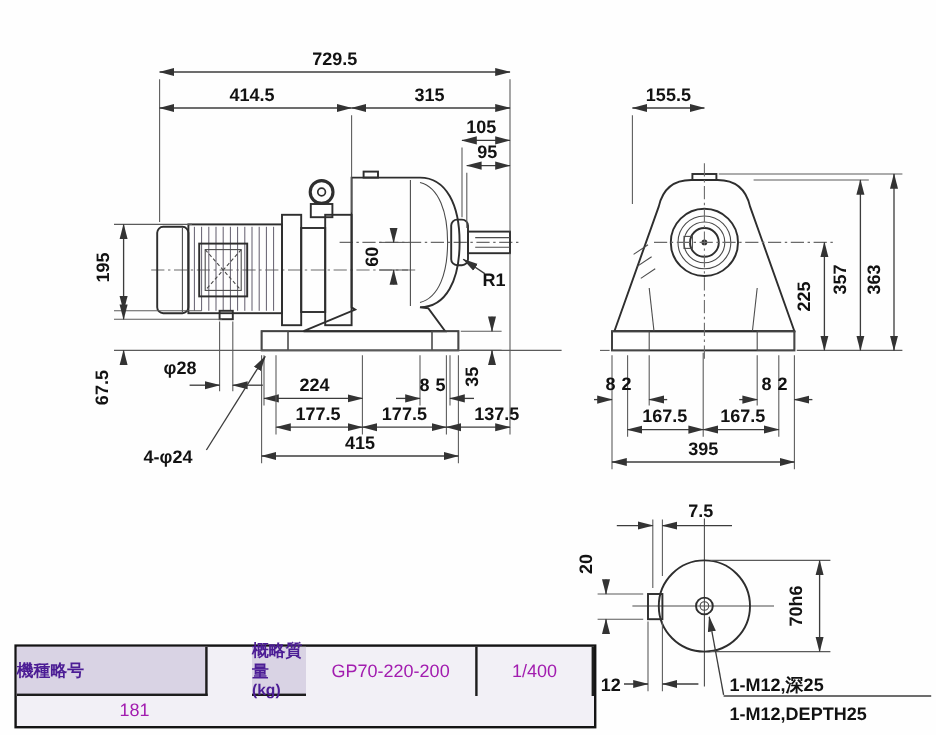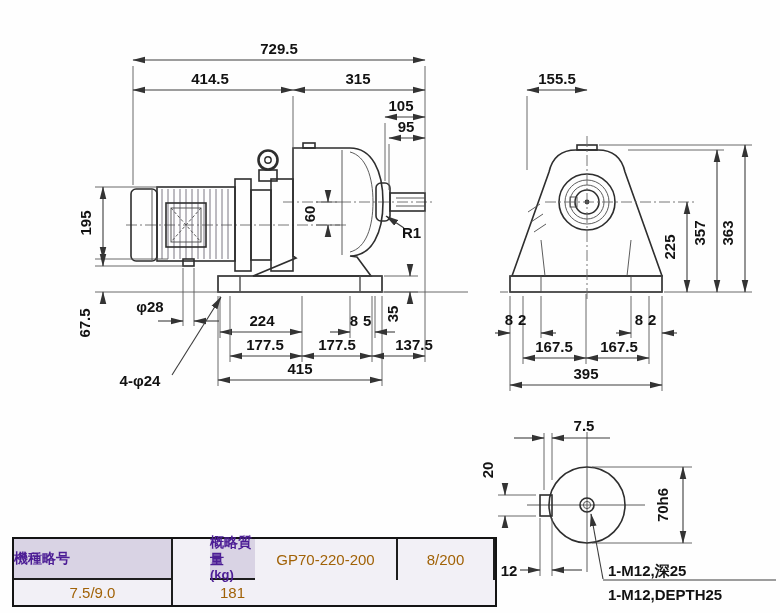--- a/index.html
+++ b/index.html
@@ -13,21 +13,21 @@
   .extline{stroke:#5a5a5a;stroke-width:0.9;fill:none;}
   .ctr{stroke:#6a6a6a;stroke-width:0.9;fill:none;stroke-dasharray:11 3 2 3;}
   .spec-table{position:absolute;left:12px;top:537px;width:481px;height:66px;
       border:2px solid #141414;background:#f2f0f6;display:grid;
       grid-template-columns:159px 82px 143px 1fr;grid-template-rows:41px 1fr;}
   .th{background:#d9d3e4;border-right:2px solid #1d1d1d;border-bottom:2px solid #1d1d1d;
       display:flex;flex-direction:column;align-items:flex-start;justify-content:center;
       font-weight:bold;font-size:14px;line-height:1.18;color:#4c1d95;}
   .th .sub{font-size:13px;}
   .td{border-right:2px solid #1d1d1d;display:flex;align-items:center;justify-content:center;
-      font-size:15px;color:#a16207;}
+      font-size:15px;color:#a21caf;}
   .last{border-right:none;margin-left:37px;}
 </style>
 </head>
 <body>
 
 <div id="stage">
 
 <svg width="780" height="613" viewBox="0 0 780 613">
   <defs>
     <marker id="mE" viewBox="0 0 12 8" refX="11.4" refY="4" markerWidth="13" markerHeight="9" orient="auto" markerUnits="userSpaceOnUse">
@@ -283,18 +283,17 @@
 
 <div class="spec-table">
   <div class="th">
     <span>機種略号</span>
   </div>
   <div class="th last">
     <span>概略質量</span>
     <span class="sub">(kg)</span>
   </div>
   <div class="td">GP70-220-200</div>
-  <div class="td">8/200</div>
-  <div class="td">7.5/9.0</div>
+  <div class="td">1/400</div>
   <div class="td last">181</div>
 </div>
 
 </div>
 
 </body></html>

